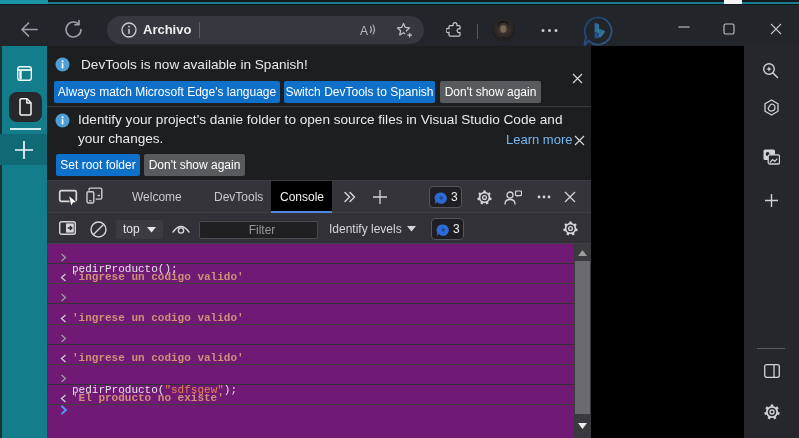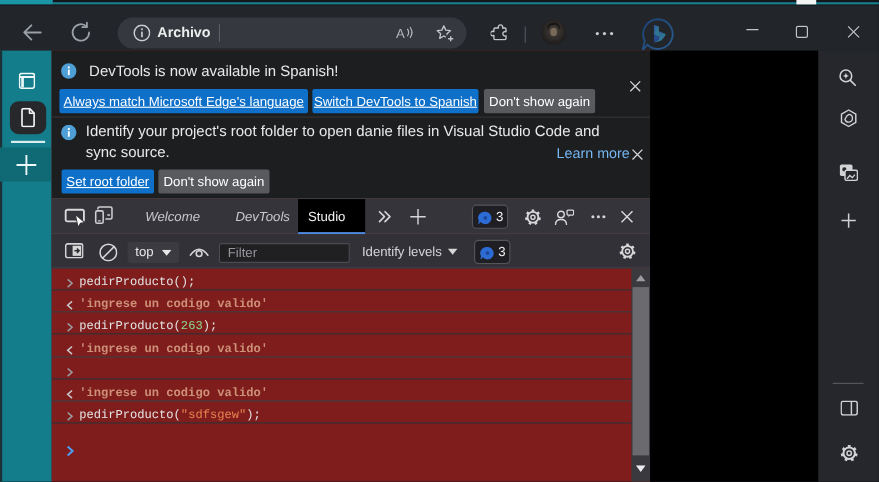--- a/index.html
+++ b/index.html
@@ -18,56 +18,56 @@
 #toolbar { left:0; top:5px; width:799px; height:41px; background:#22252a; }
 #addrbar { position:absolute; left:107px; top:11px; width:317px; height:28px; background:#35393f; border-radius:14px; }
 .addrtext { position:absolute; top:6px; font-size:13px; color:#eceded; }
 
 
 #sidebar { left:0; top:46px; width:47px; height:392px; background:#147d8b; border-left:2px solid #1d3237; }
 #docbtn { position:absolute; left:7px; top:46px; width:33px; height:30px; background:#27282c; border-radius:8px; }
 #sideline { position:absolute; left:8px; top:82px; width:31px; height:2px; background:#d7eef1; }
 #plusblk { position:absolute; left:-2px; top:88px; width:47px; height:31px; background:#0f6a76; }
 
-#devtools { left:47px; top:46px; width:544px; height:392px; background:#7f1d1d; }
+#devtools { left:47px; top:46px; width:544px; height:392px; background:#701a75; }
 #page { left:591px; top:46px; width:153px; height:392px; background:#000; }
 #rightbar { left:744px; top:46px; width:55px; height:392px; background:#25272c; }
 
 
 #banner1 { position:absolute; left:0; top:0; width:544px; height:61px; background:#1d1e20; border-bottom:1px solid #39393d; }
 #banner2 { position:absolute; left:0; top:61px; width:544px; height:74px; background:#1d1e20; border-bottom:1px solid #3c3c40; }
 .btext { position:absolute; color:#e9e9ea; font-size:13.6px; }
 .btn { position:absolute; height:22px; border-radius:2px; color:#fff; font-size:12px; line-height:22px; text-align:center; white-space:nowrap; }
-.blue { background:#0e70c9;text-decoration:underline; }
+.blue { background:#0e70c9; }
 .gray { background:#595a5e; }
 .xbtn { position:absolute; color:#dededf; font-size:13px; }
 .learnmore { position:absolute; color:#75b6f3; font-size:13px; }
 
 
 #tabbar { position:absolute; left:0; top:135px; width:544px; height:32px; background:#34343a; border-bottom:1px solid #404046; }
-.tabtxt { position:absolute; top:9px; font-size:12px; color:#c9c9cc;font-style:italic; }
+.tabtxt { position:absolute; top:9px; font-size:12px; color:#c9c9cc; }
 #consoletab { position:absolute; left:224px; top:0; width:61px; height:32px; background:#000; }
 #consoletab .t { position:absolute; left:9px; top:9px; color:#f2f2f2; font-size:12px; }
 #consoletab .u { position:absolute; left:0; bottom:0; width:61px; height:2px; background:#4e8ae0; }
 
 
 #ctoolbar { position:absolute; left:0; top:167px; width:544px; height:31px; background:#313137; border-bottom:1px solid #404046; }
 #topdd { position:absolute; left:69px; top:7px; width:47px; height:19px; background:#3b3b41; border-radius:3px; color:#e7e7e8; font-size:12px; }
-#filter { position:absolute; left:152px; top:8px; width:119px; height:18px; background:#202023; border:1px solid #4a4a50; border-radius:2px; color:#96969b; font-size:12px; line-height:16px; padding-left:7px; }
+#filter { position:absolute; left:152px; top:8px; width:119px; height:18px; background:#202023; border:1px solid #4a4a50; border-radius:2px; color:#96969b; font-size:12px; line-height:16px; padding-left:7px;text-align:center; }
 .ddtxt { position:absolute; color:#d5d5d8; font-size:12px; }
 
 
 .badge { position:absolute; border:1px solid #55555a; background:#1f1f23; border-radius:4px; }
 .badge .n { position:absolute; color:#f0f0f0; font-size:12px; }
 
 
 #consolearea { position:absolute; left:0; top:198px; width:527px; height:194px; font-family:"Liberation Mono", monospace; font-size:11px; }
 .crow { position:absolute; left:0; width:527px; height:20px; border-bottom:1px solid #313136; line-height:26px; white-space:pre; }
 .pair { border-bottom:1px solid #3e3e43 !important; }
-.cmd { color:#e3e3e4; }
+.cmd { color:#e3e3e4;margin-top:12px; }
 .res { color:#ce9178;font-weight:bold; }
 .num { color:#8cd98c; }
 .ostr { color:#e8824e; }
 .chev { position:absolute; left:13px; top:9px; }
 
 
 #sbar { position:absolute; left:527px; top:198px; width:17px; height:194px; background:#3a3a3e; }
 #sthumb { position:absolute; left:1px; top:17px; width:15px; height:153px; background:#6b6b6f; }
 
 
@@ -200,22 +200,22 @@
       <div class="btn blue" style="left:7px;top:35px;width:226px">Always match Microsoft Edge's language</div>
       <div class="btn blue" style="left:237px;top:35px;width:151px">Switch DevTools to Spanish</div>
       <div class="btn gray" style="left:393px;top:35px;width:101px">Don't show again</div>
     </div>
     <div id="banner2">
       <svg class="abs" style="left:8px;top:6px" width="15" height="15" viewBox="0 0 15 15">
         <circle cx="7.5" cy="7.5" r="7" fill="#4e9fd6"></circle>
         <rect x="6.7" y="6.3" width="1.7" height="5" fill="#fff"></rect>
           <rect x="6.7" y="3.4" width="1.7" height="1.8" fill="#fff"></rect>
       </svg>
-      <div class="btext" style="left:31px;top:5px">Identify your project's root folder to open danie files in Visual Studio Code and</div>
-      <div class="btext" style="left:31px;top:24px">sync source.</div>
+      <div class="btext" style="left:31px;top:5px">Identify your project's danie folder to open source files in Visual Studio Code and</div>
+      <div class="btext" style="left:31px;top:24px">your changes.</div>
       <div class="learnmore" style="left:459px;top:25px">Learn more</div>
       <div class="xbtn" style="left:527px;top:27px">
         <svg width="11" height="11" viewBox="0 0 11 11">
             <path d="M1 1 l9 9 M10 1 l-9 9" stroke="#d6d6d7" stroke-width="1.2"></path>
           </svg>
       </div>
       <div class="btn blue" style="left:9px;top:47px;width:84px">Set root folder</div>
       <div class="btn gray" style="left:97px;top:47px;width:101px">Don't show again</div>
     </div>
     <div id="tabbar">
@@ -228,21 +228,21 @@
 
       <svg class="abs" style="left:38px;top:6px" width="18" height="17" viewBox="0 0 18 17">
         <path d="M4 3.5 v-1 a1.4 1.4 0 0 1 1.4 -1.4 h10 a1.4 1.4 0 0 1 1.4 1.4 v8.2 a1.4 1.4 0 0 1 -1.4 1.4 h-4.6" stroke="#cfcfd2" stroke-width="1.4" fill="none"></path>
         <path d="M12.5 8.5 h2.5" stroke="#cfcfd2" stroke-width="1.4"></path>
         <rect x="2" y="4.7" width="6.8" height="11.3" rx="1.4" fill="#34343a" stroke="#cfcfd2" stroke-width="1.4"></rect>
         <path d="M4 13.8 h2.6" stroke="#cfcfd2" stroke-width="1.2"></path>
       </svg>
       <div class="tabtxt" style="left:85px">Welcome</div>
       <div class="tabtxt" style="left:167px">DevTools</div>
       <div id="consoletab">
-          <div class="t">Studio</div>
+          <div class="t">Console</div>
           <div class="u"></div>
         </div>
 
       <svg class="abs" style="left:296px;top:10px" width="13" height="12" viewBox="0 0 13 12">
         <path d="M2 1.5 l4.5 4.5 -4.5 4.5 M7 1.5 l4.5 4.5 -4.5 4.5" stroke="#d6d6d8" stroke-width="1.5" fill="none" stroke-linecap="round" stroke-linejoin="round"></path>
       </svg>
 
       <svg class="abs" style="left:325px;top:8px" width="16" height="16" viewBox="0 0 16 16">
         <path d="M8 1 v14 M1 8 h14" stroke="#d6d6d8" stroke-width="1.3"></path>
       </svg>
@@ -324,33 +324,36 @@
     </div>
     <div id="consolearea">
       <div class="crow" style="top:0px"><svg class="chev" width="7" height="9" viewBox="0 0 7 9">
             <path d="M1.5 1 l4 3.5 -4 3.5" stroke="#9a9a9e" stroke-width="1.4" fill="none"></path>
           </svg><span class="cmd" style="position:absolute;left:25px">pedirProducto();</span></div>
       <div class="crow pair" style="top:20.2px"><svg class="chev" width="7" height="9" viewBox="0 0 7 9">
             <path d="M5.5 1 l-4 3.5 4 3.5" stroke="#c8c8cb" stroke-width="1.4" fill="none"></path>
           </svg><span class="res" style="position:absolute;left:25px">'ingrese un codigo valido'</span></div>
       <div class="crow" style="top:40.4px"><svg class="chev" width="7" height="9" viewBox="0 0 7 9">
             <path d="M1.5 1 l4 3.5 -4 3.5" stroke="#9a9a9e" stroke-width="1.4" fill="none"></path>
-          </svg><span class="cmd" style="position:absolute;left:25px">pedirProducto(<span class="num">263</span>);</span></div>
+          </svg></div>
       <div class="crow pair" style="top:60.6px"><svg class="chev" width="7" height="9" viewBox="0 0 7 9">
             <path d="M5.5 1 l-4 3.5 4 3.5" stroke="#c8c8cb" stroke-width="1.4" fill="none"></path>
           </svg><span class="res" style="position:absolute;left:25px">'ingrese un codigo valido'</span></div>
       <div class="crow" style="top:80.8px"><svg class="chev" width="7" height="9" viewBox="0 0 7 9">
             <path d="M1.5 1 l4 3.5 -4 3.5" stroke="#9a9a9e" stroke-width="1.4" fill="none"></path>
           </svg></div>
       <div class="crow pair" style="top:101px"><svg class="chev" width="7" height="9" viewBox="0 0 7 9">
             <path d="M5.5 1 l-4 3.5 4 3.5" stroke="#c8c8cb" stroke-width="1.4" fill="none"></path>
           </svg><span class="res" style="position:absolute;left:25px">'ingrese un codigo valido'</span></div>
       <div class="crow" style="top:121.2px"><svg class="chev" width="7" height="9" viewBox="0 0 7 9">
             <path d="M1.5 1 l4 3.5 -4 3.5" stroke="#9a9a9e" stroke-width="1.4" fill="none"></path>
           </svg><span class="cmd" style="position:absolute;left:25px">pedirProducto(<span class="ostr">"sdfsgew"</span>);</span></div>
+      <div class="crow pair" style="top:141.4px"><svg class="chev" width="7" height="9" viewBox="0 0 7 9">
+            <path d="M5.5 1 l-4 3.5 4 3.5" stroke="#c8c8cb" stroke-width="1.4" fill="none"></path>
+          </svg><span class="res" style="position:absolute;left:25px">'El producto no existe'</span></div>
       <div class="crow" style="top:152px;border-bottom:none"><svg class="chev" width="8" height="10" viewBox="0 0 8 10">
             <path d="M1.5 1 l4.5 4 -4.5 4" stroke="#4d9ef6" stroke-width="1.8" fill="none"></path>
           </svg></div>
     </div>
     <div id="sbar">
       <svg class="abs" style="left:4px;top:6px" width="9" height="6" viewBox="0 0 9 6">
           <path d="M4.5 0 L9 6 H0 z" fill="#9d9da0"></path>
         </svg>
       <div id="sthumb"></div>
       <svg class="abs" style="left:4px;top:179px" width="9" height="6" viewBox="0 0 9 6">

